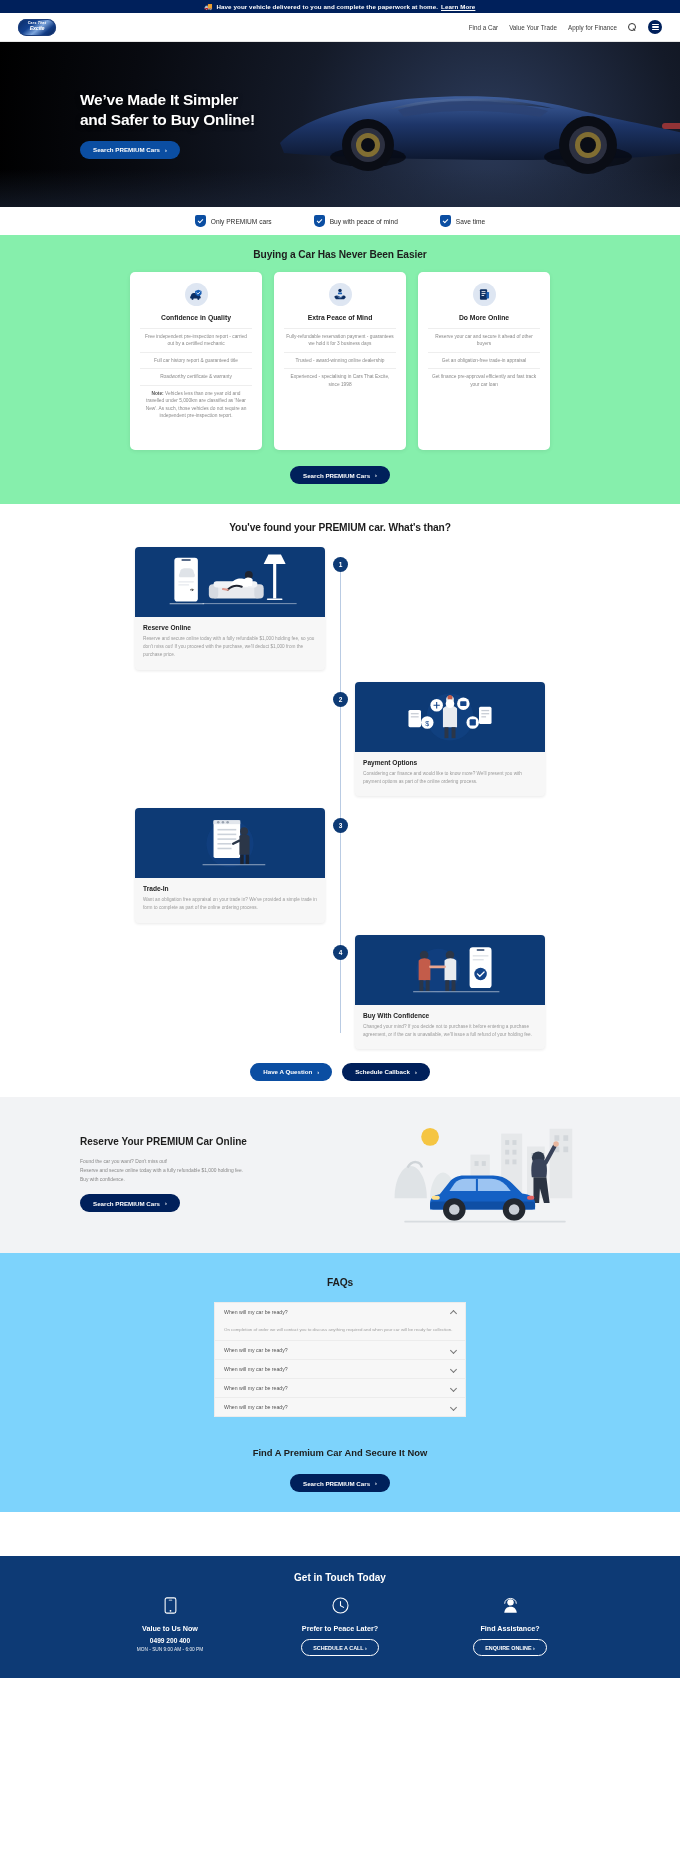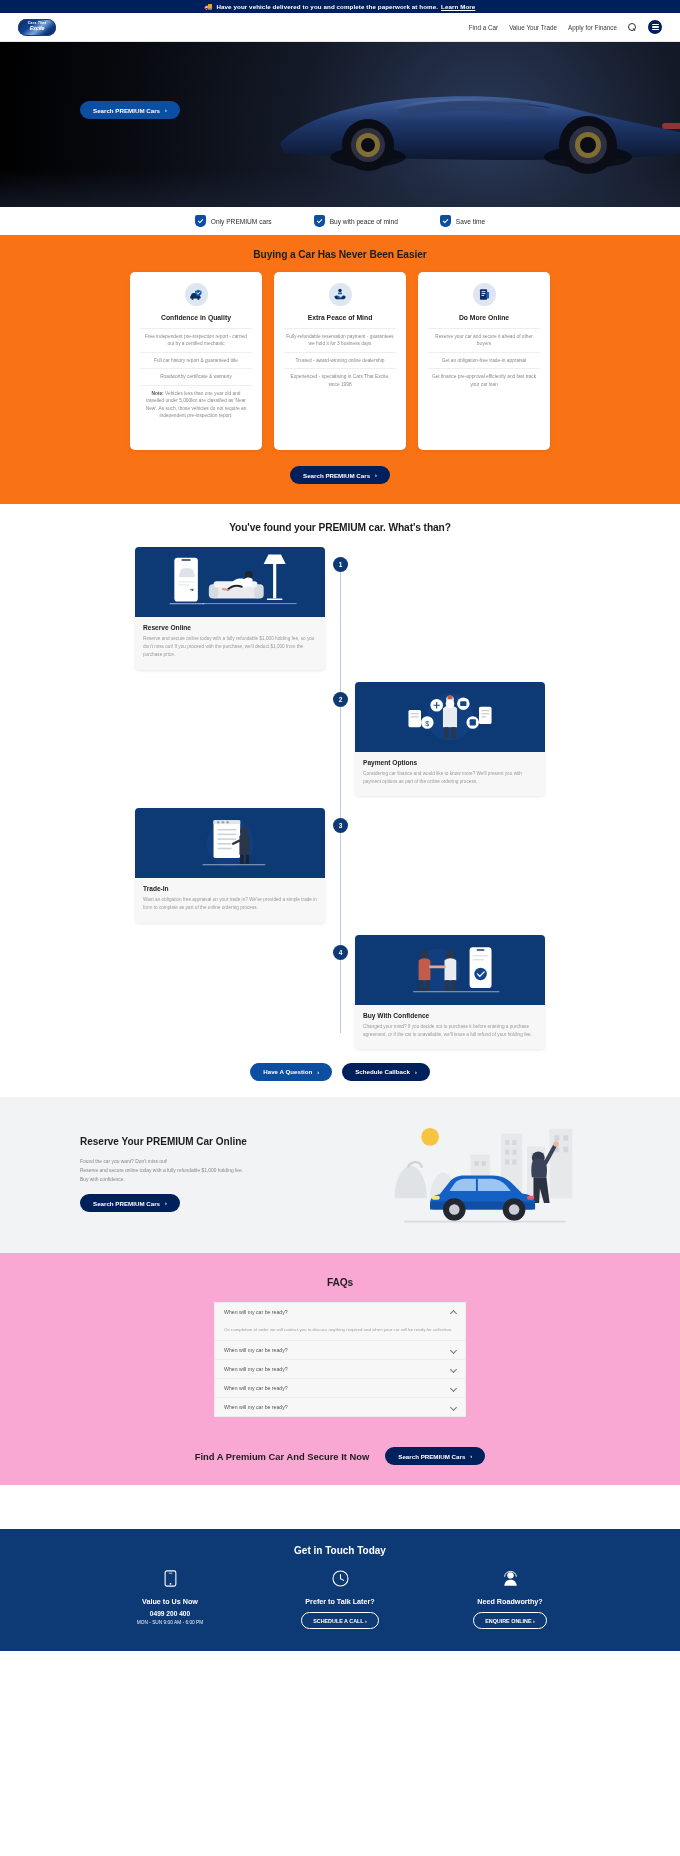--- a/index.html
+++ b/index.html
@@ -139,21 +139,21 @@
   }
   .tick-badge::after{
     content:""; width:4px; height:2px;
     border-left:1.3px solid #fff; border-bottom:1.3px solid #fff;
     transform: rotate(-45deg); margin-top:-1px;
   }
   .tick-label { font-size: 6.6px; color: #2b2b2b; }
 
   
   .easier {
-    background: #f97316;
+    background: #86efac;
     padding: 14px 0 20px;
   }
   .sec-title {
     text-align: center;
     font-size: 10.2px;
     font-weight: bold;
     color: #1d1d1d;
     letter-spacing: -.1px;
   }
   .cards {
@@ -259,21 +259,21 @@
     display: flex;
     align-items: center;
   }
   .reserve-left { width: 290px; padding-left: 80px; }
   .reserve-left h2 { font-size: 10px; font-weight: bold; color: #1d1d1d; margin-bottom: 10px; }
   .reserve-left p { font-size: 4.9px; line-height: 1.85; color: #888; }
   .reserve-left .btn { margin-top: 10px; }
   .reserve-right { flex: 1; display: flex; justify-content: center; }
 
   
-  .faqs { background: #f9a8d4; padding: 24px 0 20px; }
+  .faqs { background: #7dd3fc; padding: 24px 0 20px; }
   .faq-list { width: 252px; margin: 14px auto 0; }
   .faq-item {
     background: #f7f7f7;
     border: 1px solid #ececec;
     border-bottom: none;
     padding: 6px 9px;
     display: flex; align-items: center;
     cursor: pointer;
     min-height: 19px;
   }
@@ -294,21 +294,21 @@
     background: #f7f7f7;
     border: 1px solid #ececec;
     border-top: none; border-bottom: none;
     padding: 5px 9px 7px;
     font-size: 4.4px;
     line-height: 1.7;
     color: #a2a2a2;
   }
   .find-row {
     display: flex; align-items: center; justify-content: center;
-    gap: 16px; margin-top: 30px;
+    gap: 16px; margin-top: 30px; flex-direction: column;
   }
   .find-row .label { font-size: 9.4px; font-weight: bold; color: #1d1d1d; }
 
   
   .touch {
     background: #0d3a75;
     color: #fff;
     padding: 16px 0 22px;
     margin-top: 44px;
   }
@@ -371,20 +371,24 @@
     <circle cx="98" cy="80" r="12" fill="#c9a227" opacity=".55"></circle>
     <circle cx="98" cy="80" r="7" fill="#0a0d15"></circle>
     <circle cx="318" cy="80" r="29" fill="#0a0d15"></circle>
     <circle cx="318" cy="80" r="19" fill="#2c3040"></circle>
     <circle cx="318" cy="80" r="13" fill="#c9a227" opacity=".55"></circle>
     <circle cx="318" cy="80" r="8" fill="#0a0d15"></circle>
     <rect x="392" y="58" width="28" height="6" rx="3" fill="#b13a3a" opacity=".8"></rect>
   </svg>
   <div class="hero-shadow"></div>
   <div class="hero-inner">
+    <h1>
+      <span>We’ve Made It Simpler</span><br>
+      <span>and Safer to Buy Online!</span>
+    </h1>
     <button class="btn">
       <span>Search PREMIUM Cars</span>
       <span class="chev">›</span>
     </button>
   </div>
 </div>
 
 <div class="ticks">
   <div class="tick">
     <span class="tick-badge"></span>
@@ -735,29 +739,29 @@
       <div class="hours">MON - SUN 9:00 AM - 6:00 PM</div>
     </div>
 
     <div class="tcol">
       <span class="ico">
         <svg width="17" height="17" viewBox="0 0 19 19">
           <circle cx="9.5" cy="9.5" r="8.4" fill="none" stroke="#fff" stroke-width="1.2"></circle>
           <path d="M9.5,5 L9.5,9.8 L13,11.6" stroke="#fff" stroke-width="1.2" fill="none" stroke-linecap="round"></path>
         </svg>
       </span>
-      <h4>Prefer to Talk Later?</h4>
+      <h4>Prefer to Peace Later?</h4>
       <button class="btn outline">SCHEDULE A CALL ›</button>
     </div>
 
     <div class="tcol">
       <span class="ico">
         <svg width="17" height="17" viewBox="0 0 19 19">
           <circle cx="9.5" cy="6" r="3.6" fill="#fff"></circle>
           <path d="M2.5,17.5 C3.2,12.8 6,11 9.5,11 C13,11 15.8,12.8 16.5,17.5 Z" fill="#fff"></path>
           <path d="M3,7.5 C3,3.9 5.9,1.6 9.5,1.6 C13.1,1.6 16,3.9 16,7.5" fill="none" stroke="#fff" stroke-width="1.1"></path>
         </svg>
       </span>
-      <h4>Need Roadworthy?</h4>
+      <h4>Find Assistance?</h4>
       <button class="btn outline">ENQUIRE ONLINE ›</button>
     </div>
   </div>
 </div>
 
 </body></html>

